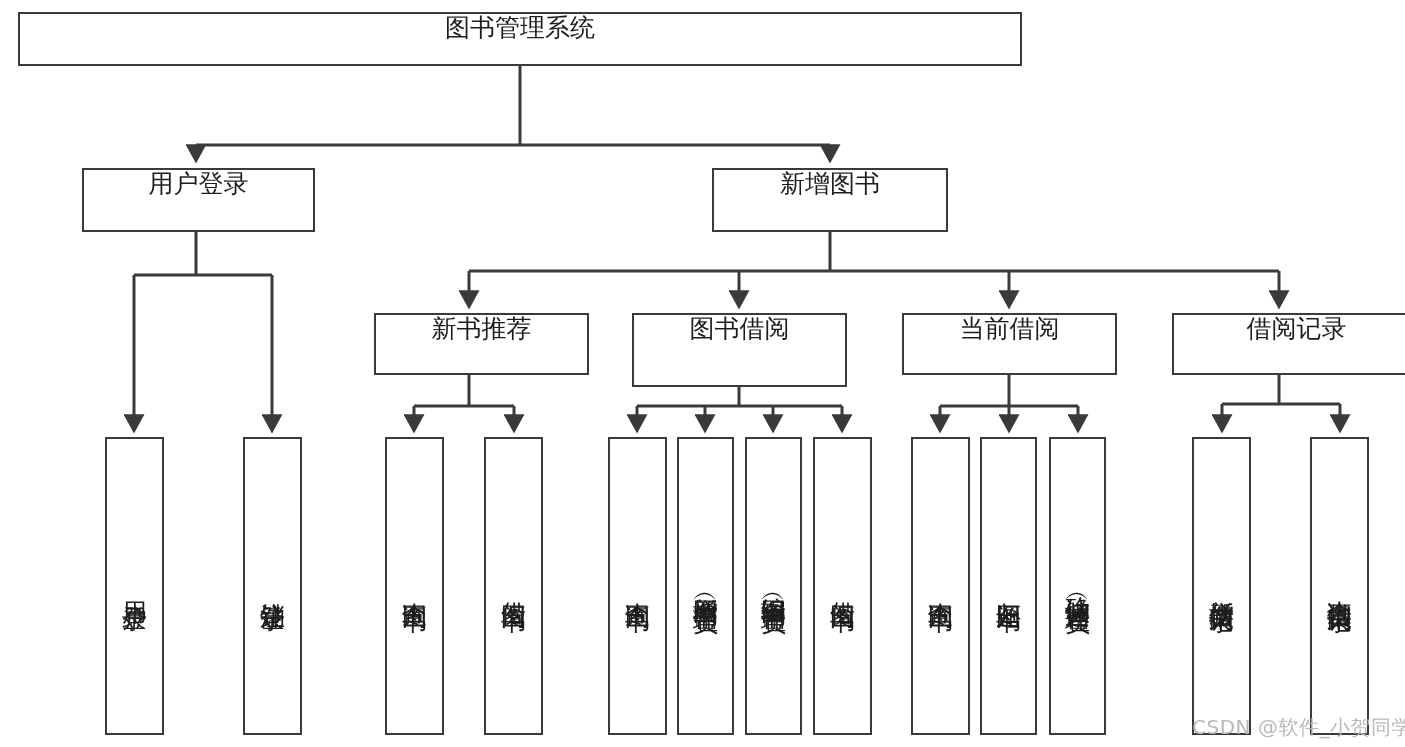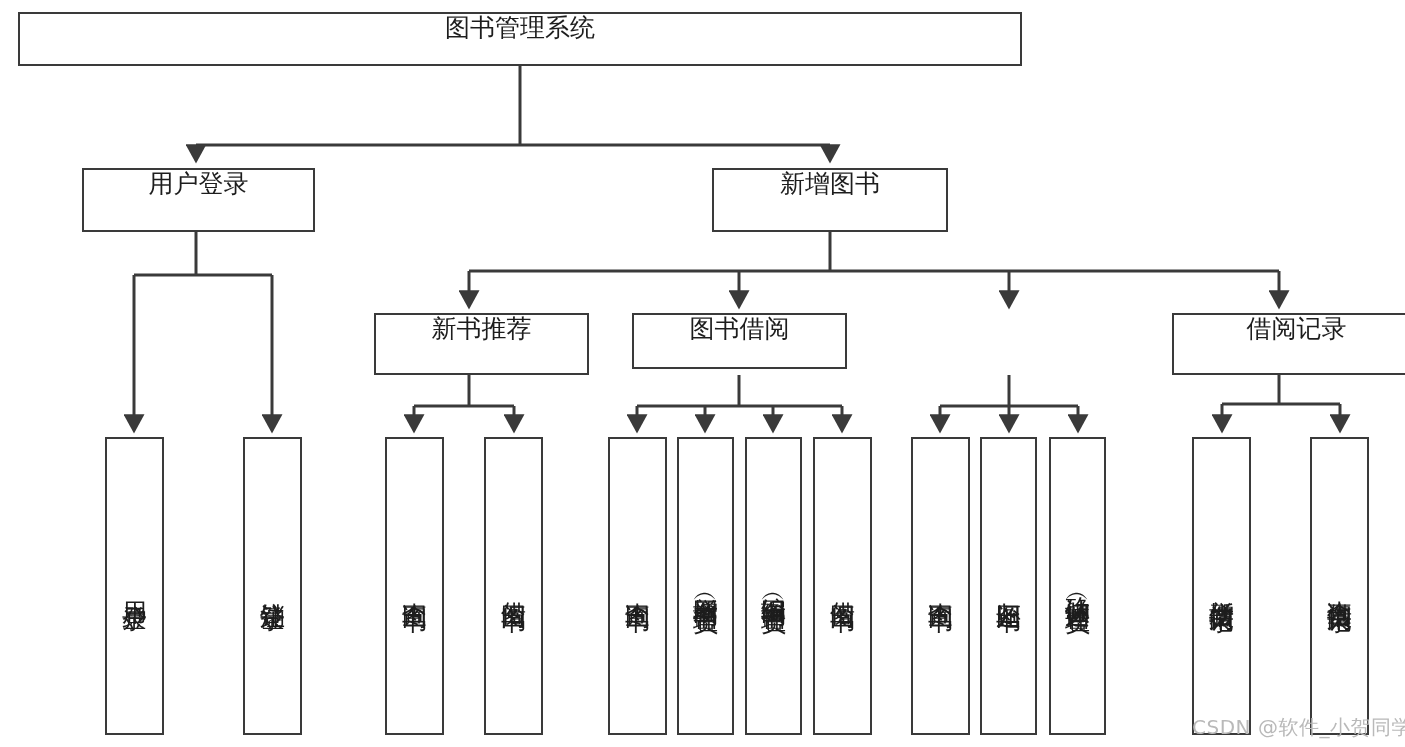--- a/index.html
+++ b/index.html
@@ -129,22 +129,25 @@
   <div class="node horiz" style="left:82px; top:168px; width:233px; height:64px;">
     <span class="label">用户登录</span>
   </div>
   <div class="node horiz" style="left:712px; top:168px; width:236px; height:64px;">
     <span class="label">新增图书</span>
   </div>
 
   <div class="node horiz" style="left:362px; top:313px; width:215px; height:62px;margin-left:12px;">
     <span class="label">新书推荐</span>
   </div>
-  <div class="node horiz" style="left:632px; top:313px; width:215px; height:56px;">
+  <div class="node horiz" style="left:632px; top:313px; width:215px; height:74px;">
     <span class="label">图书借阅</span>
+  </div>
+  <div class="node horiz" style="left:902px; top:313px; width:215px; height:62px;">
+    <span class="label">当前借阅</span>
   </div>
   <div class="node horiz" style="left:1172px; top:313px; width:249px; height:62px;">
     <span class="label">借阅记录</span>
   </div>
 
   <div class="node vert" style="left:105px; top:437px; width:59px; height:298px;">
     <span class="label">用户登录</span>
   </div>
   <div class="node vert" style="left:243px; top:437px; width:59px; height:298px;">
     <span class="label">注销登录</span>

